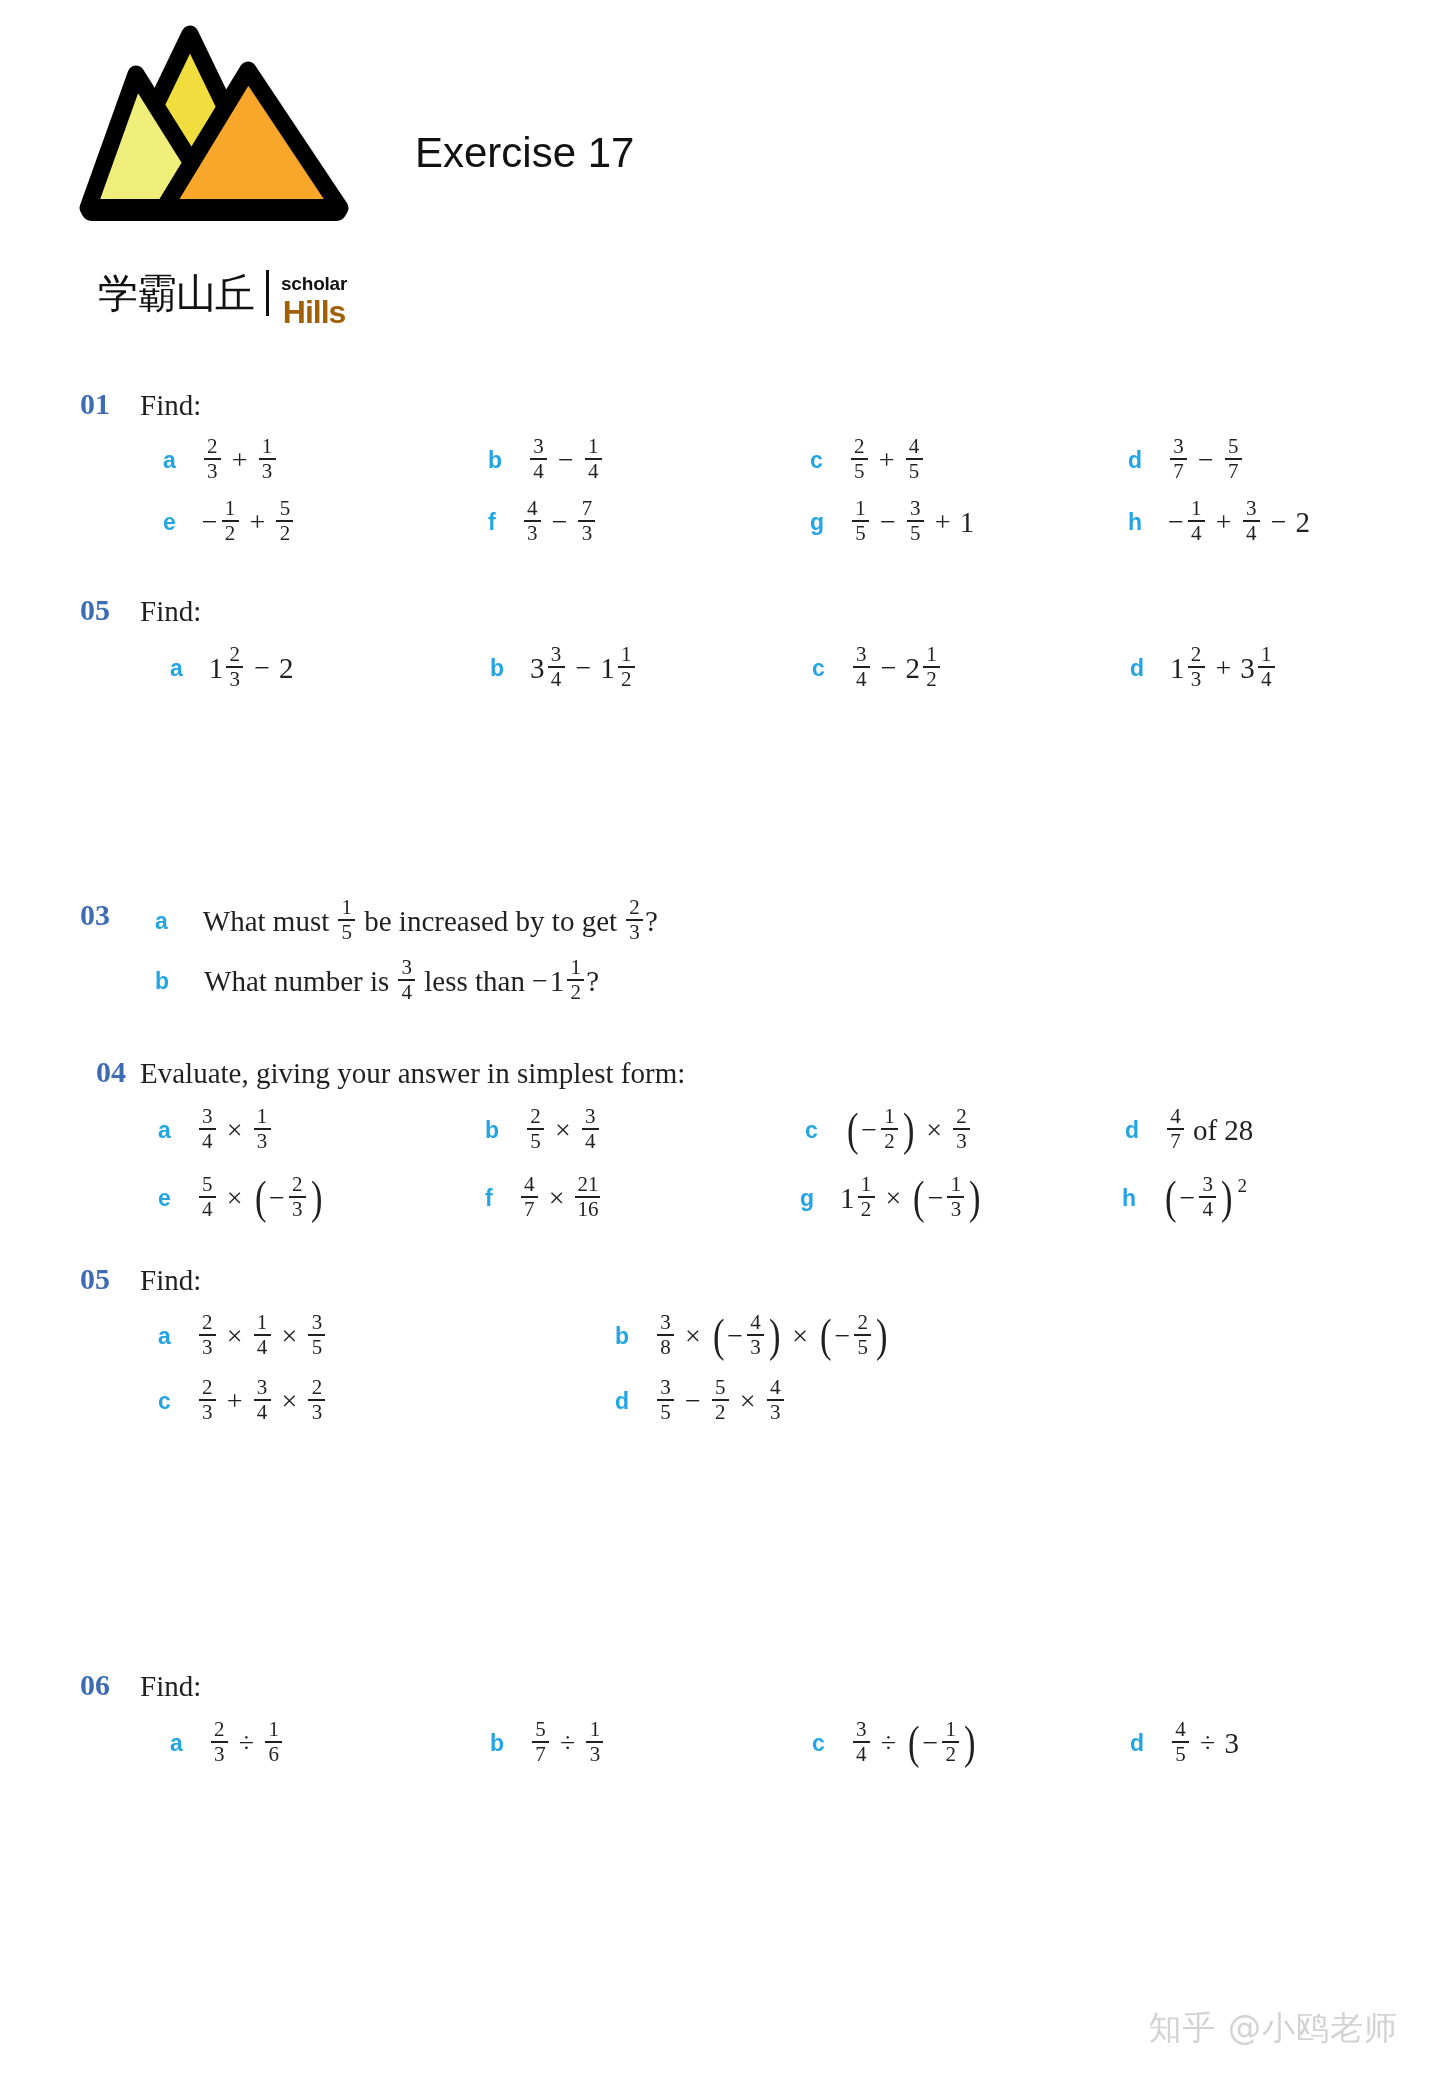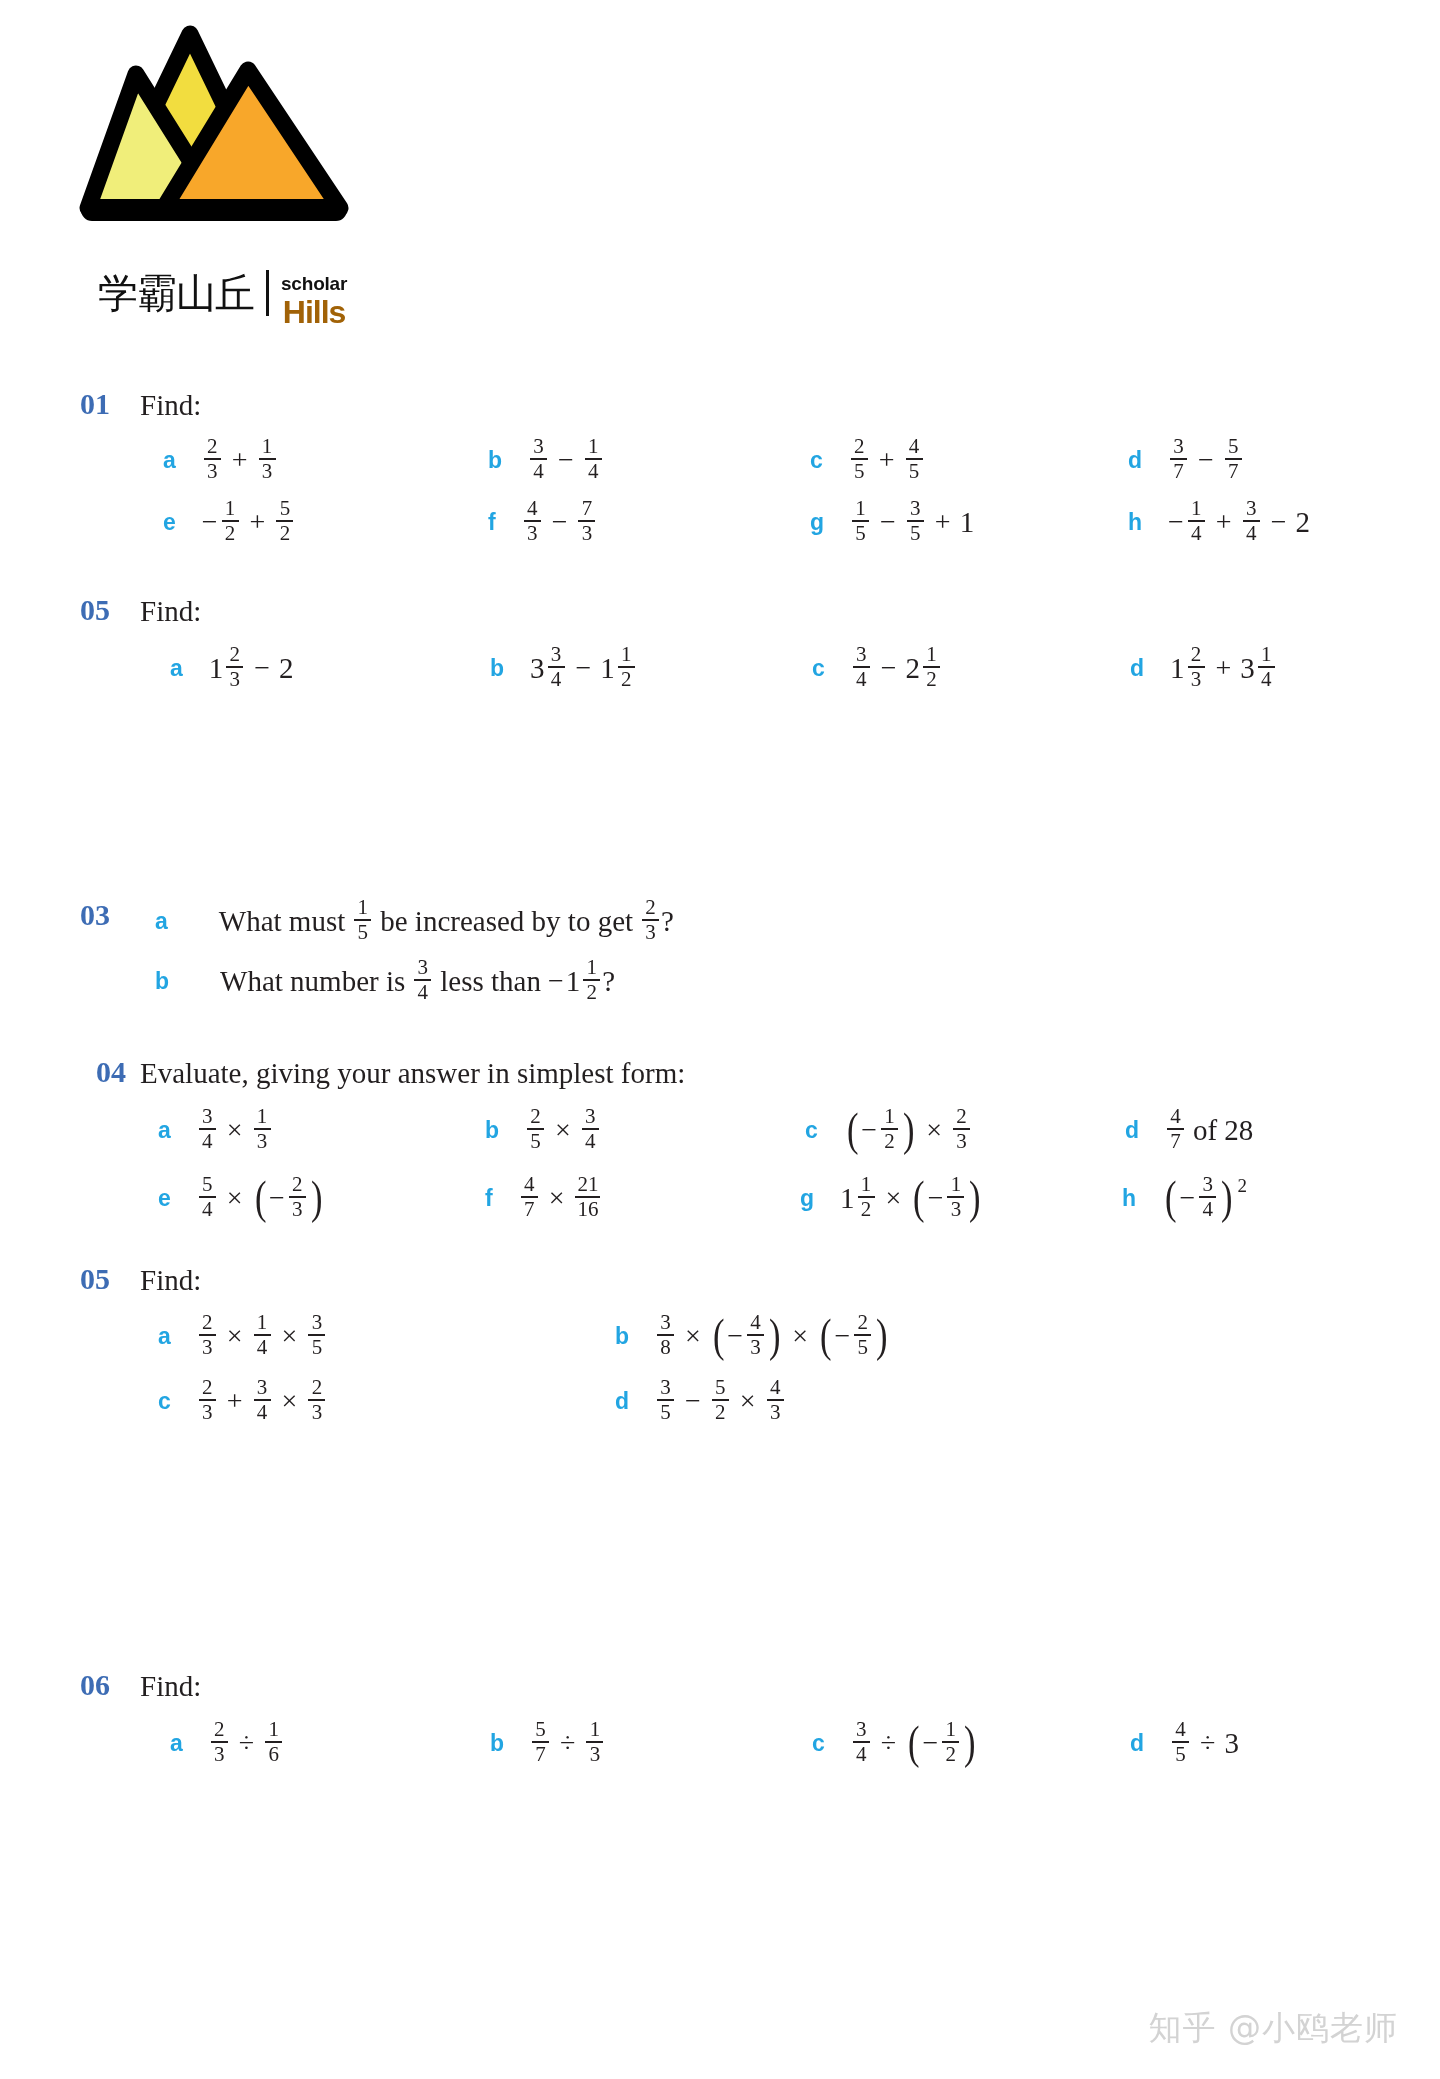--- a/index.html
+++ b/index.html
@@ -127,21 +127,21 @@
     align-items: center;
   }
   .part-text {
     position: absolute;
     display: flex;
     align-items: center;
     white-space: nowrap;
     font-size: 29px;
   }
   .part-text .txt {
-    margin-left: 44px;
+    margin-left: 28px;
     display: flex;
     align-items: center;
   }
 
   
   .frac {
     display: inline-flex;
     flex-direction: column;
     align-items: center;
     vertical-align: middle;
@@ -216,20 +216,21 @@
       <span class="logo-cn">学霸山丘</span>
       <span class="logo-divider"></span>
       <span class="logo-en">
         <span class="logo-en-top">scholar</span>
         <span class="logo-en-bottom">Hills</span>
       </span>
     </div>
   </div>
 
   <div class="title-block">
+    <div class="title-line">Exercise 17</div>
   </div>
 </div>
 
 <div class="qnum" style="left:72px; top:387px;">01</div>
 <div class="qstem" style="left:140px; top:389px;">Find:</div>
 
 <div class="part" style="left:163px; top:437px;">
   <span class="part-letter">a</span>
   <span class="expr">
     <span class="frac">

